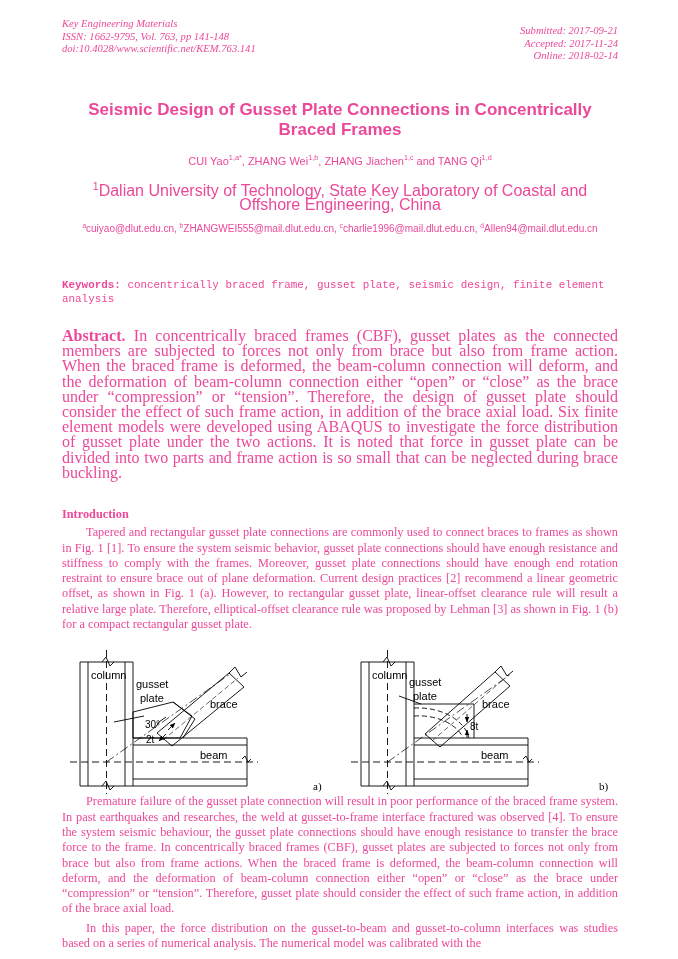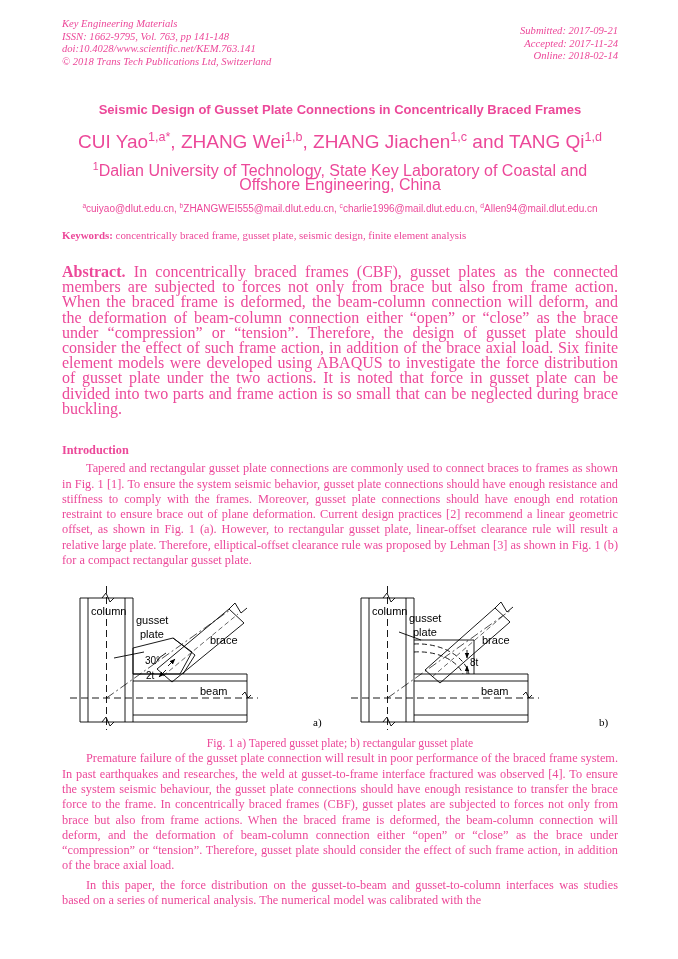--- a/index.html
+++ b/index.html
@@ -43,28 +43,28 @@
     top: 7px;
     text-align: right;
   }
   .journal-left div, .journal-right div { white-space: nowrap; }
 
   
   .title {
     margin-top: 20px;
     font-family: "Liberation Sans", sans-serif;
     font-weight: bold;
-    font-size: 13px;
+    font-size: 17px;
     line-height: 20px;
     text-align: center;
   }
   .authors {
     margin-top: 12px;
     font-family: "Liberation Sans", sans-serif;
-    font-size: 19px;
+    font-size: 11px;
     line-height: 19px;
     text-align: center;
   }
   .authors sup, .affil sup, .emails sup {
     font-size: 0.66em;
     vertical-align: super;
     line-height: 0;
   }
   .affil {
     margin-top: 13px;
@@ -76,22 +76,22 @@
   .emails {
     margin-top: 9px;
     font-family: "Liberation Sans", sans-serif;
     font-size: 10px;
     line-height: 15px;
     text-align: center;
   }
 
   
   .keywords {
-    margin-top: 12px;
-    font-family: Liberation Serif, serif;
+    margin-top: 42px;
+    font-family: Liberation Mono, monospace;
     font-size: 10.9px;
     line-height: 14px;
     text-align: left;
   }
   .keywords b { font-weight: bold; }
 
   
   .abstract {
     margin-top: 22px;
     font-family: "Liberation Serif", serif;
@@ -141,21 +141,20 @@
 <body>
 
 <div class="page">
   <div class="content">
 
     <div class="journal-header">
       <div class="journal-left">
         <div>Key Engineering Materials</div>
         <div>ISSN: 1662-9795, Vol. 763, pp 141-148</div>
         <div>doi:10.4028/www.scientific.net/KEM.763.141</div>
-        <div>© 2018 Trans Tech Publications Ltd, Switzerland</div>
       </div>
       <div class="journal-right">
         <div>Submitted: 2017-09-21</div>
         <div>Accepted: 2017-11-24</div>
         <div>Online: 2018-02-14</div>
       </div>
     </div>
 
     <div class="title">Seismic Design of Gusset Plate Connections in Concentrically Braced Frames</div>
     <div class="authors">CUI Yao<sup>1,a*</sup>, ZHANG Wei<sup>1,b</sup>, ZHANG Jiachen<sup>1,c</sup> and TANG Qi<sup>1,d</sup></div>
@@ -288,19 +287,18 @@
           <text x="310" y="33">column</text>
           <text x="347" y="40">gusset</text>
           <text x="351" y="54">plate</text>
           <text x="420" y="62">brace</text>
           <text x="419" y="113">beam</text>
           <text x="408" y="84" font-size="10">8t</text>
           <text x="537" y="144" font-family="Liberation Serif, serif" font-size="11">b)</text>
         </g>
       </svg>
     </div>
-    <div class="fig-caption">Fig. 1 a) Tapered gusset plate; b) rectangular gusset plate</div>
 
     <p class="body after-fig">Premature failure of the gusset plate connection will result in poor performance of the braced frame system. In past earthquakes and researches, the weld at gusset-to-frame interface fractured was observed [4]. To ensure the system seismic behaviour, the gusset plate connections should have enough resistance to transfer the brace force to the frame. In concentrically braced frames (CBF), gusset plates are subjected to forces not only from brace but also from frame actions. When the braced frame is deformed, the beam-column connection will deform, and the deformation of beam-column connection either “open” or “close” as the brace under “compression” or “tension”. Therefore, gusset plate should consider the effect of such frame action, in addition of the brace axial load.</p>
     <p class="body tight">In this paper, the force distribution on the gusset-to-beam and gusset-to-column interfaces was studies based on a series of numerical analysis. The numerical model was calibrated with the</p>
 
   </div>
 </div>
 
 </body></html>

